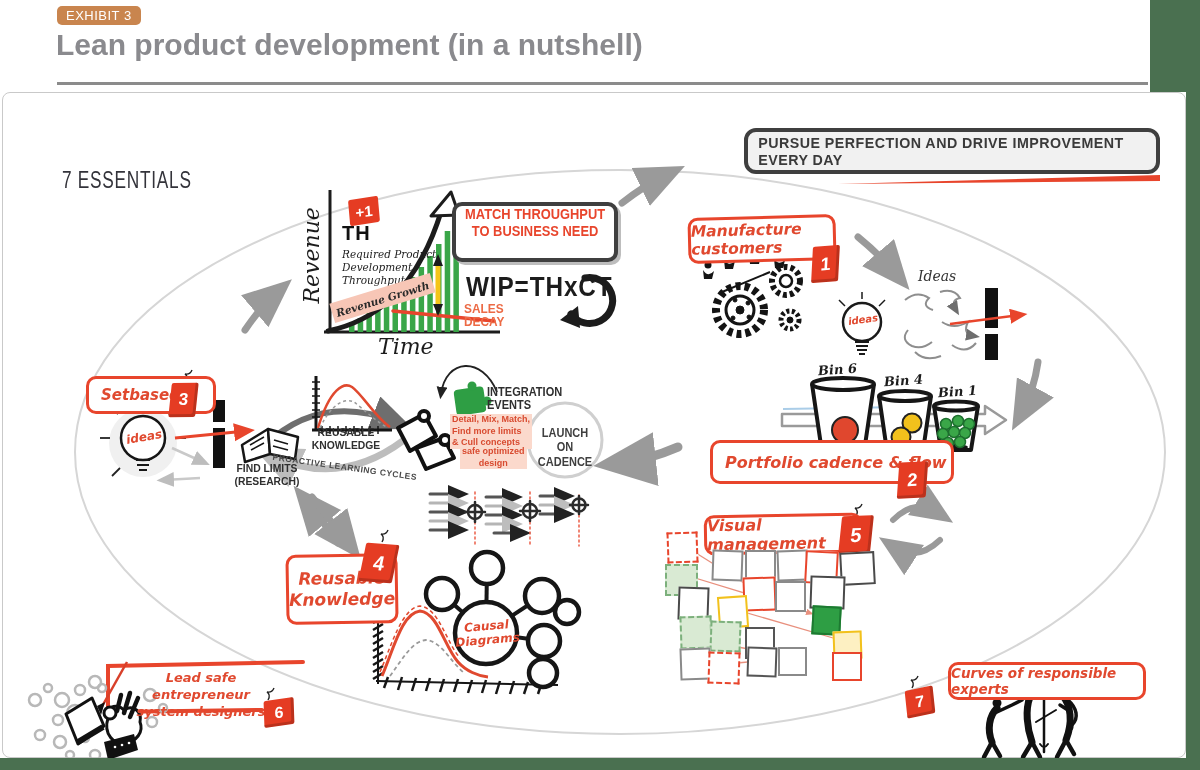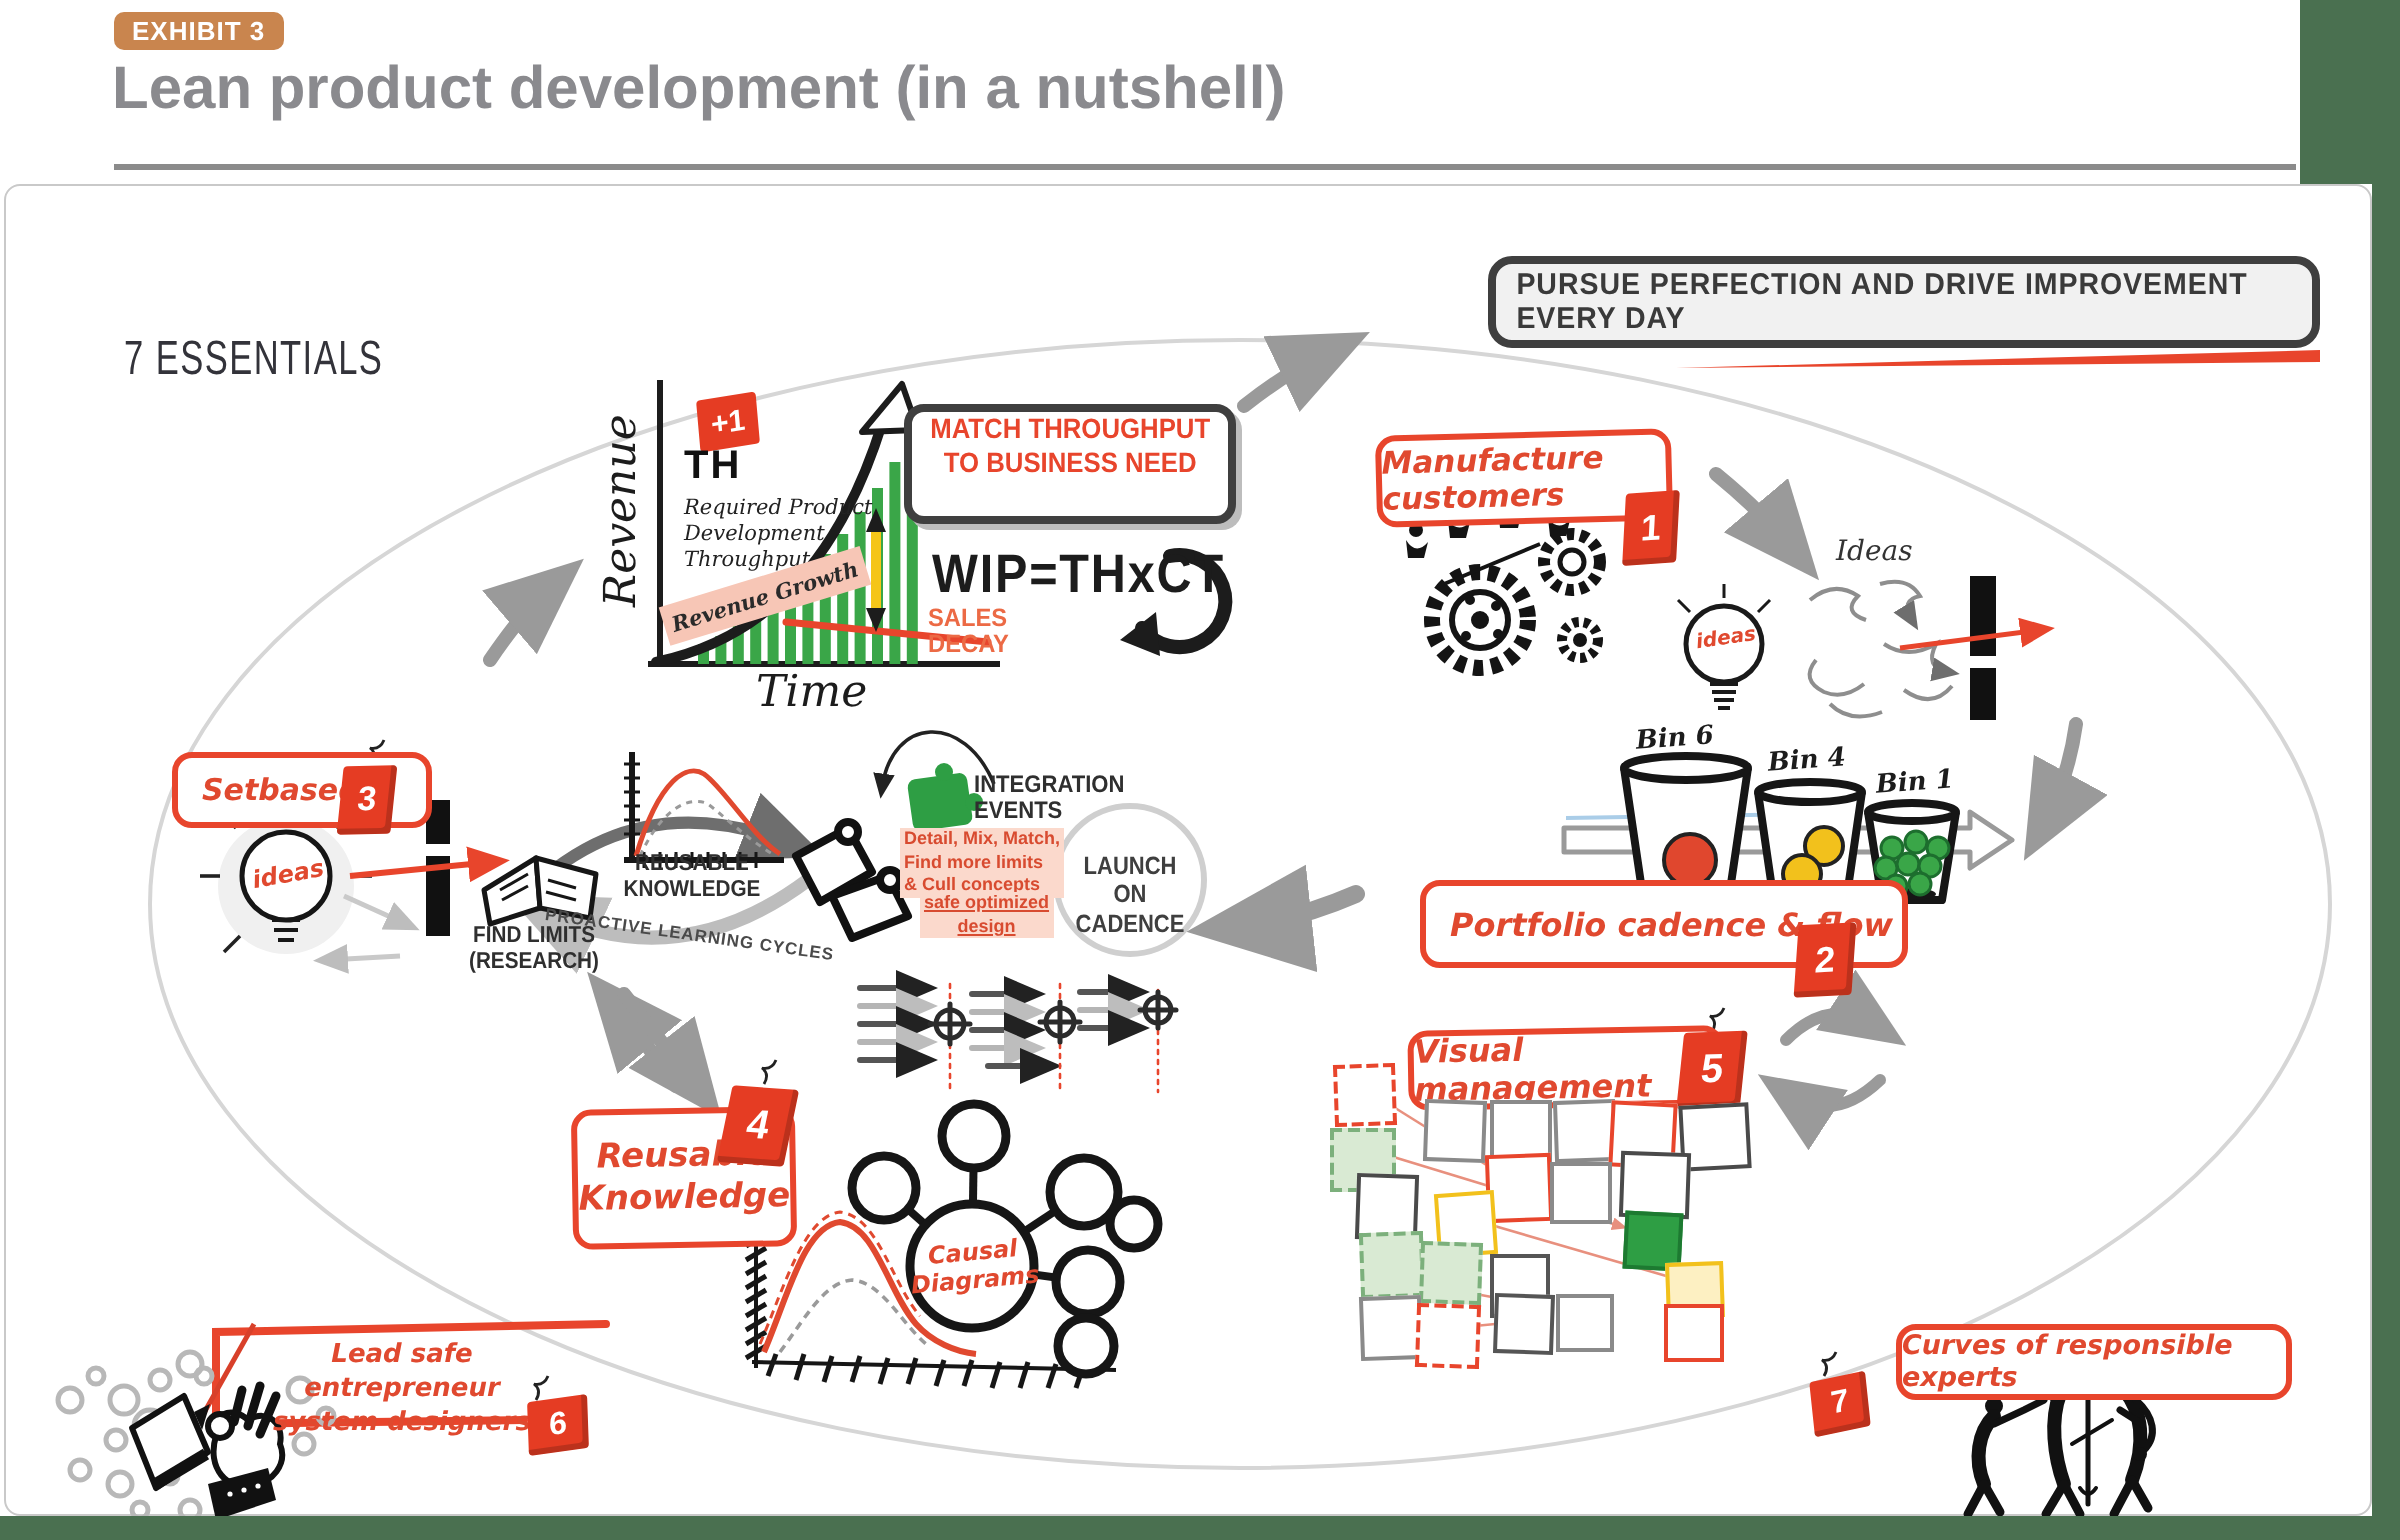--- a/index.html
+++ b/index.html
@@ -5,21 +5,21 @@
   html,body{margin:0;padding:0;background:#fff;}
   #root{position:relative;width:1200px;height:770px;background:#fff;overflow:hidden;
         font-family:"Liberation Sans",sans-serif;}
   .abs{position:absolute;}
   .pre{white-space:pre-line;}
   .hand{font-family:"DejaVu Sans",sans-serif;font-style:italic;}
   .script{font-family:"DejaVu Serif",serif;font-style:italic;}
   .caps{font-family:"Liberation Sans",sans-serif;font-weight:bold;}
 
   
-  .badge{left:57px;top:6px;background:#c9854e;color:#fff;font-weight:bold;font-size:13px;
+  .badge{left:57px;top:6px;background:#c9854e;color:#fff;font-weight:normal;font-size:13px;
          padding:2px 9px;border-radius:5px;letter-spacing:.5px;}
   .title{left:56px;top:28px;font-size:30px;font-weight:bold;color:#8a8a8e;letter-spacing:0;}
   .rule{left:57px;top:82px;width:1091px;height:3px;background:#8b8b8b;}
   .green{background:#4a7050;}
 
   
   .canvas{left:2px;top:92px;width:1182px;height:664px;background:#fff;
           border:1px solid #c9c9c9;border-radius:8px;}
 
   
@@ -526,21 +526,21 @@
   <div class="abs caps pre" style="left:226px;top:462px;width:82px;text-align:center;font-size:11.5px;color:#2f2f2f;line-height:1.1;transform:scaleX(.9);">FIND LIMITS
 (RESEARCH)</div>
   <div class="abs caps pre" style="left:296px;top:426px;width:100px;text-align:center;font-size:11.5px;color:#2f2f2f;line-height:1.1;transform:scaleX(.9);">REUSABLE
 KNOWLEDGE</div>
   <div class="abs caps" style="left:272px;top:462px;font-size:8.5px;color:#4a4a4a;letter-spacing:.5px;transform:rotate(8deg);">PROACTIVE LEARNING CYCLES</div>
   <div class="abs caps pre" style="left:487px;top:386px;font-size:12px;color:#2f2f2f;line-height:1.1;transform:scaleX(.92);transform-origin:left;">INTEGRATION
 EVENTS</div>
   <div class="abs pre" style="left:450px;top:414px;font-size:9px;color:#d84b30;line-height:1.3;background:#fbd9cc;padding:0 2px;font-weight:bold;">Detail, Mix, Match,
 Find more limits
 &amp; Cull concepts</div>
-  <div class="abs pre" style="left:460px;top:446px;font-size:9px;color:#d84b30;line-height:1.3;background:#fbd9cc;padding:0 2px;text-align:center;font-weight:bold;text-decoration:underline;">safe optimized
+  <div class="abs pre" style="left:460px;top:446px;font-size:9px;color:#d84b30;line-height:1.3;background:#fbd9cc;padding:0 2px;text-align:center;font-weight:bold;">safe optimized
 design</div>
   <div class="abs caps pre" style="left:531px;top:426px;width:68px;text-align:center;font-size:12.5px;color:#3f3f3f;line-height:1.15;transform:scaleX(.88);">LAUNCH ON
 CADENCE</div>
 
   <div class="abs banner pre" style="left:286px;top:554px;width:106px;height:64px;justify-content:center;text-align:center;transform:rotate(-1deg);">
     <span class="hand pre" style="font-size:17px;font-weight:bold;line-height:1.25;">Reusable
 Knowledge</span>
   </div>
   <div class="abs flag" style="left:362px;top:544px;width:34px;height:38px;font-size:20px;transform:skewY(-8deg) rotate(12deg);">
     <span>4</span>

